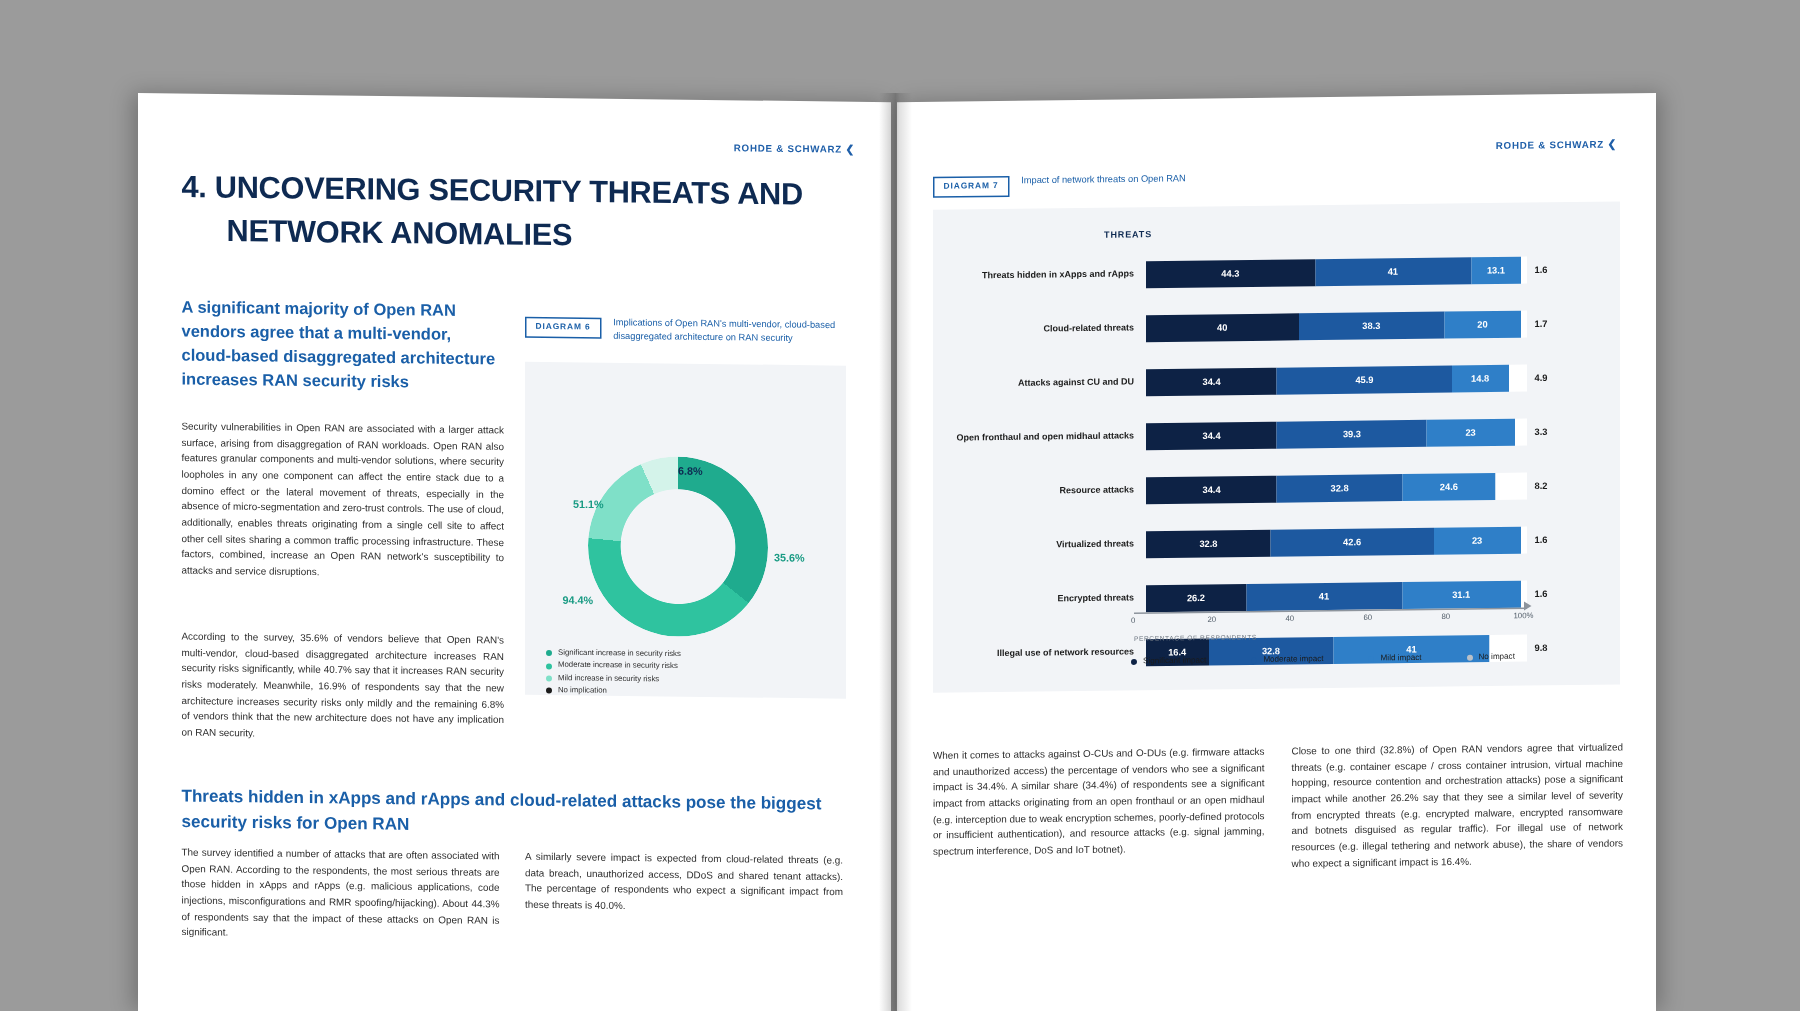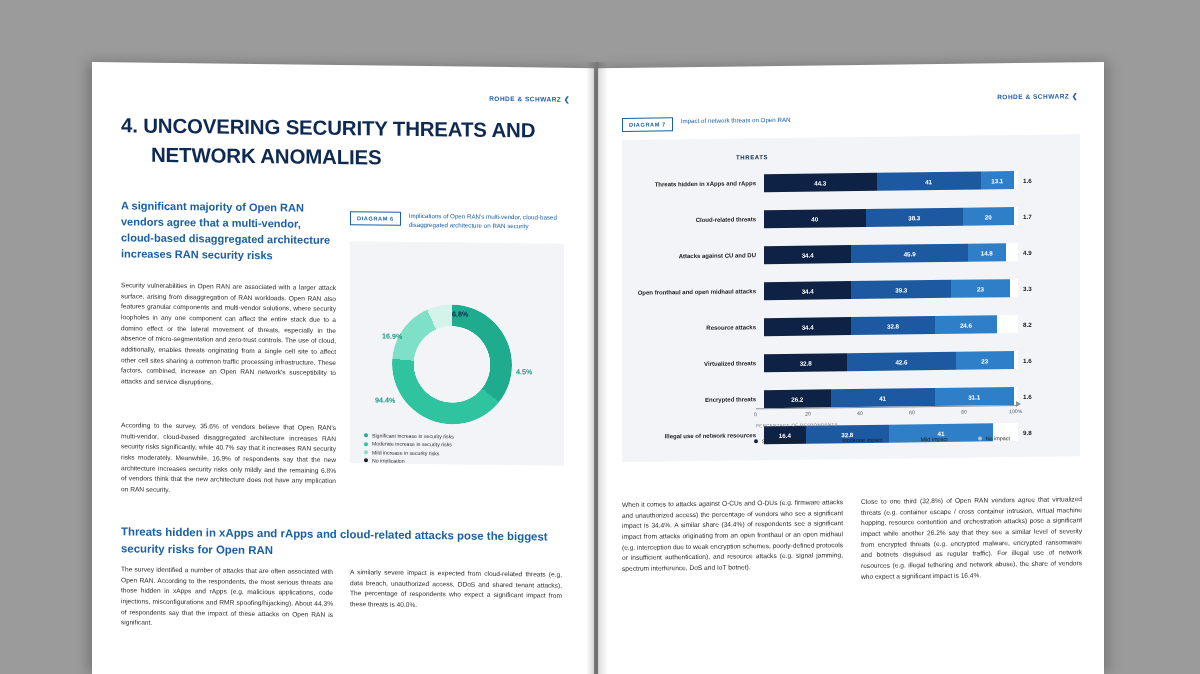--- a/index.html
+++ b/index.html
@@ -364,23 +364,23 @@
         </div>
 
         <div class="dlabel dlabel-6">
           <span class="tag">DIAGRAM 6</span>
           <span class="cap">Implications of Open RAN's multi-vendor, cloud-based disaggregated architecture on RAN security</span>
         </div>
         <div class="diagram6-box"></div>
         <div class="donut-wrap">
           <div class="donut"></div>
         </div>
-        <div class="pct pct-a">4.5%</div>
+        <div class="pct pct-a">35.6%</div>
         <div class="pct pct-b">94.4%</div>
-        <div class="pct pct-c">16.9%</div>
+        <div class="pct pct-c">51.1%</div>
         <div class="pct pct-d">6.8%</div>
 
         <div class="legend6">
           <div class="row">
             <span class="sw" style="background:#1fab8e"></span>
             <span>Significant increase in security risks</span>
           </div>
           <div class="row">
             <span class="sw" style="background:#2fc39f"></span>
             <span>Moderate increase in security risks</span>

